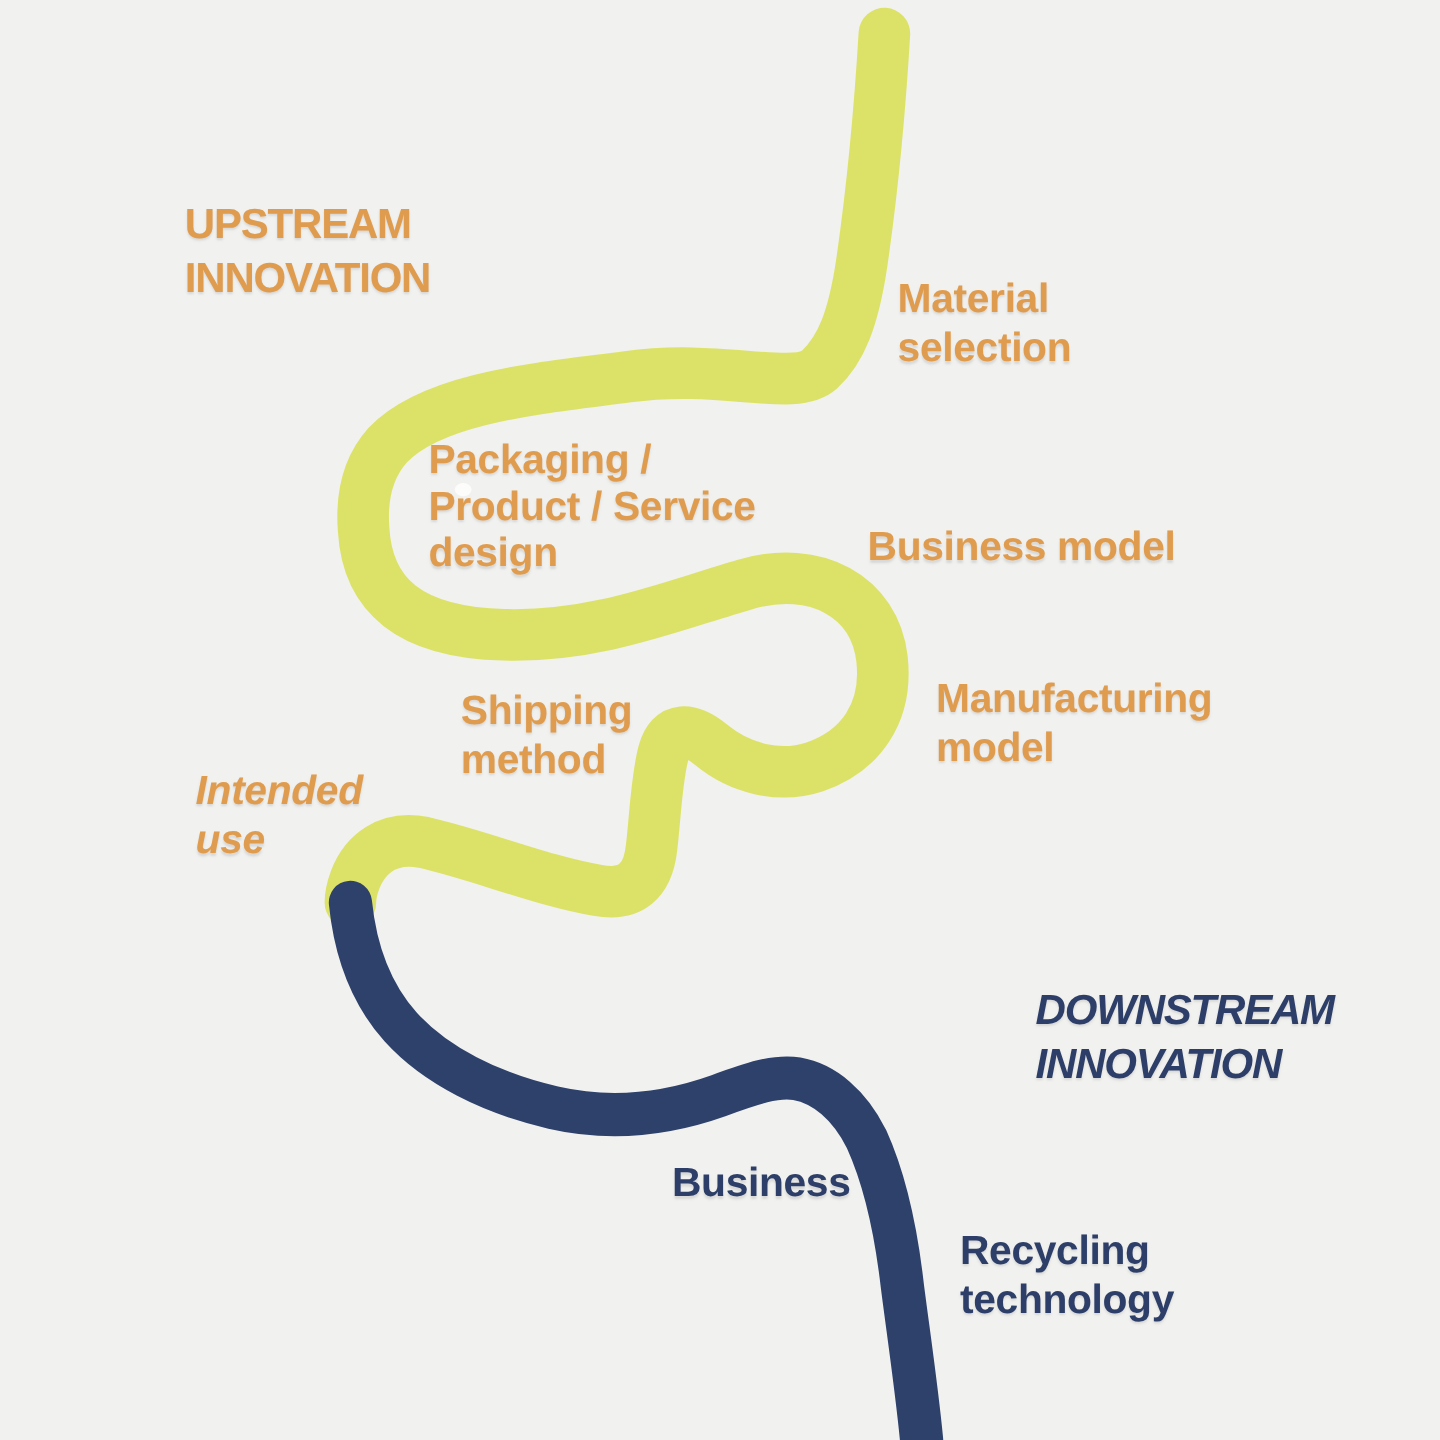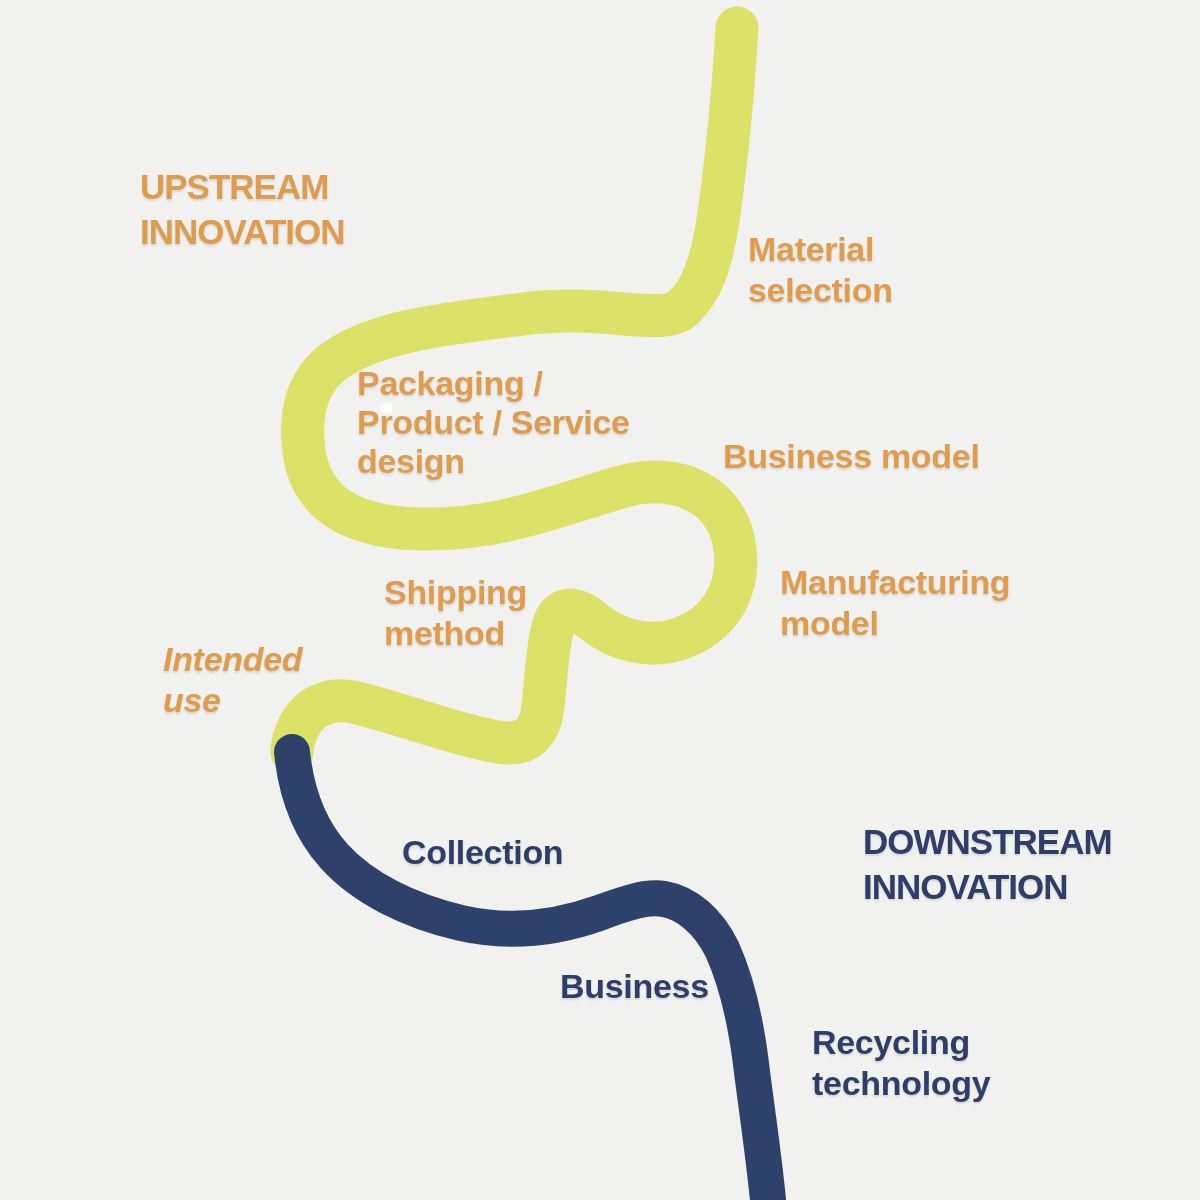--- a/index.html
+++ b/index.html
@@ -32,32 +32,32 @@
     letter-spacing: -1px;
   }
   .label {
     font-size: 34px;
     line-height: 41px;
     letter-spacing: -0.3px;
   }
   .up   { color: #e09c4e; }
   .down { color: #2d3f68; }
 
-  #t-upstream     { left: 140px; top: 164px; }
-  #t-downstream   { left: 863px; top: 819px; }
+  #t-upstream     { left: 154px; top: 164px; }
+  #t-downstream   { left: 863px; top: 819px; font-style: italic; }
 
   #l-material     { left: 748px; top: 229px; }
   #l-packaging    { left: 357px; top: 364px; line-height: 39px; }
   #l-business     { left: 723px; top: 436px; }
   #l-manufacturing{ left: 780px; top: 562px; }
   #l-shipping     { left: 384px; top: 572px; }
   #l-intended     { left: 163px; top: 639px; font-style: italic; }
   #l-collection   { left: 402px; top: 832px; }
   #l-sorting      { left: 560px; top: 966px; }
-  #l-recycling    { left: 800px; top: 1022px; margin-left: 12px; }
+  #l-recycling    { left: 800px; top: 1022px; }
 </style>
 </head>
 <body>
 
 <div class="canvas">
 
   <svg width="1200" height="1200" viewBox="0 0 1200 1200">
     <rect x="0" y="0" width="1200" height="1200" fill="#f1f1ef"></rect>
 
     <path fill="none" stroke-width="43" stroke-linecap="round" stroke-linejoin="round" d="M 737 28
@@ -107,20 +107,19 @@
 
   <div class="txt label up" id="l-manufacturing">Manufacturing
 model</div>
 
   <div class="txt label up" id="l-intended">Intended
 use</div>
 
   <div class="txt title down" id="t-downstream">DOWNSTREAM
 INNOVATION</div>
 
-  <div class="txt label down" id="l-collection">Collection</div>
 
   <div class="txt label down" id="l-sorting">Business</div>
 
   <div class="txt label down" id="l-recycling">Recycling
 technology</div>
 
 </div>
 
 </body></html>

